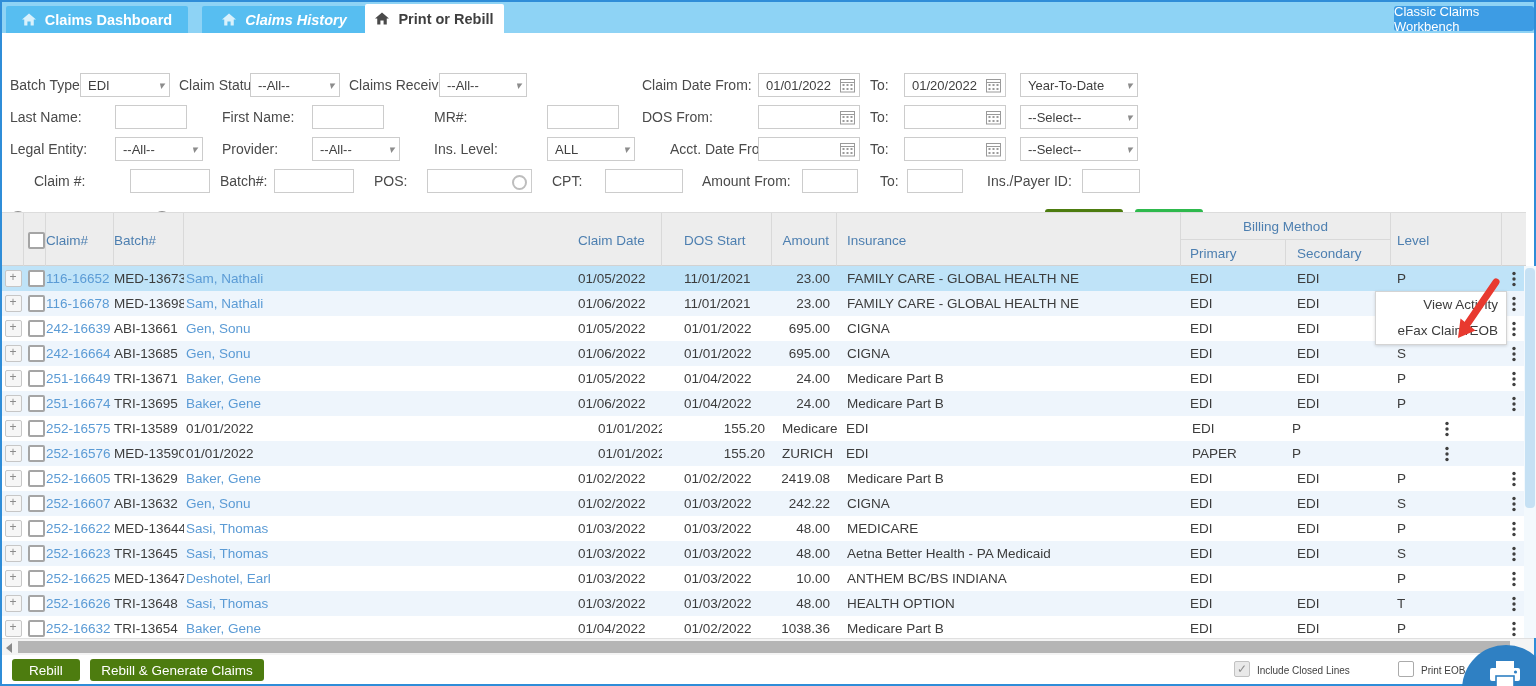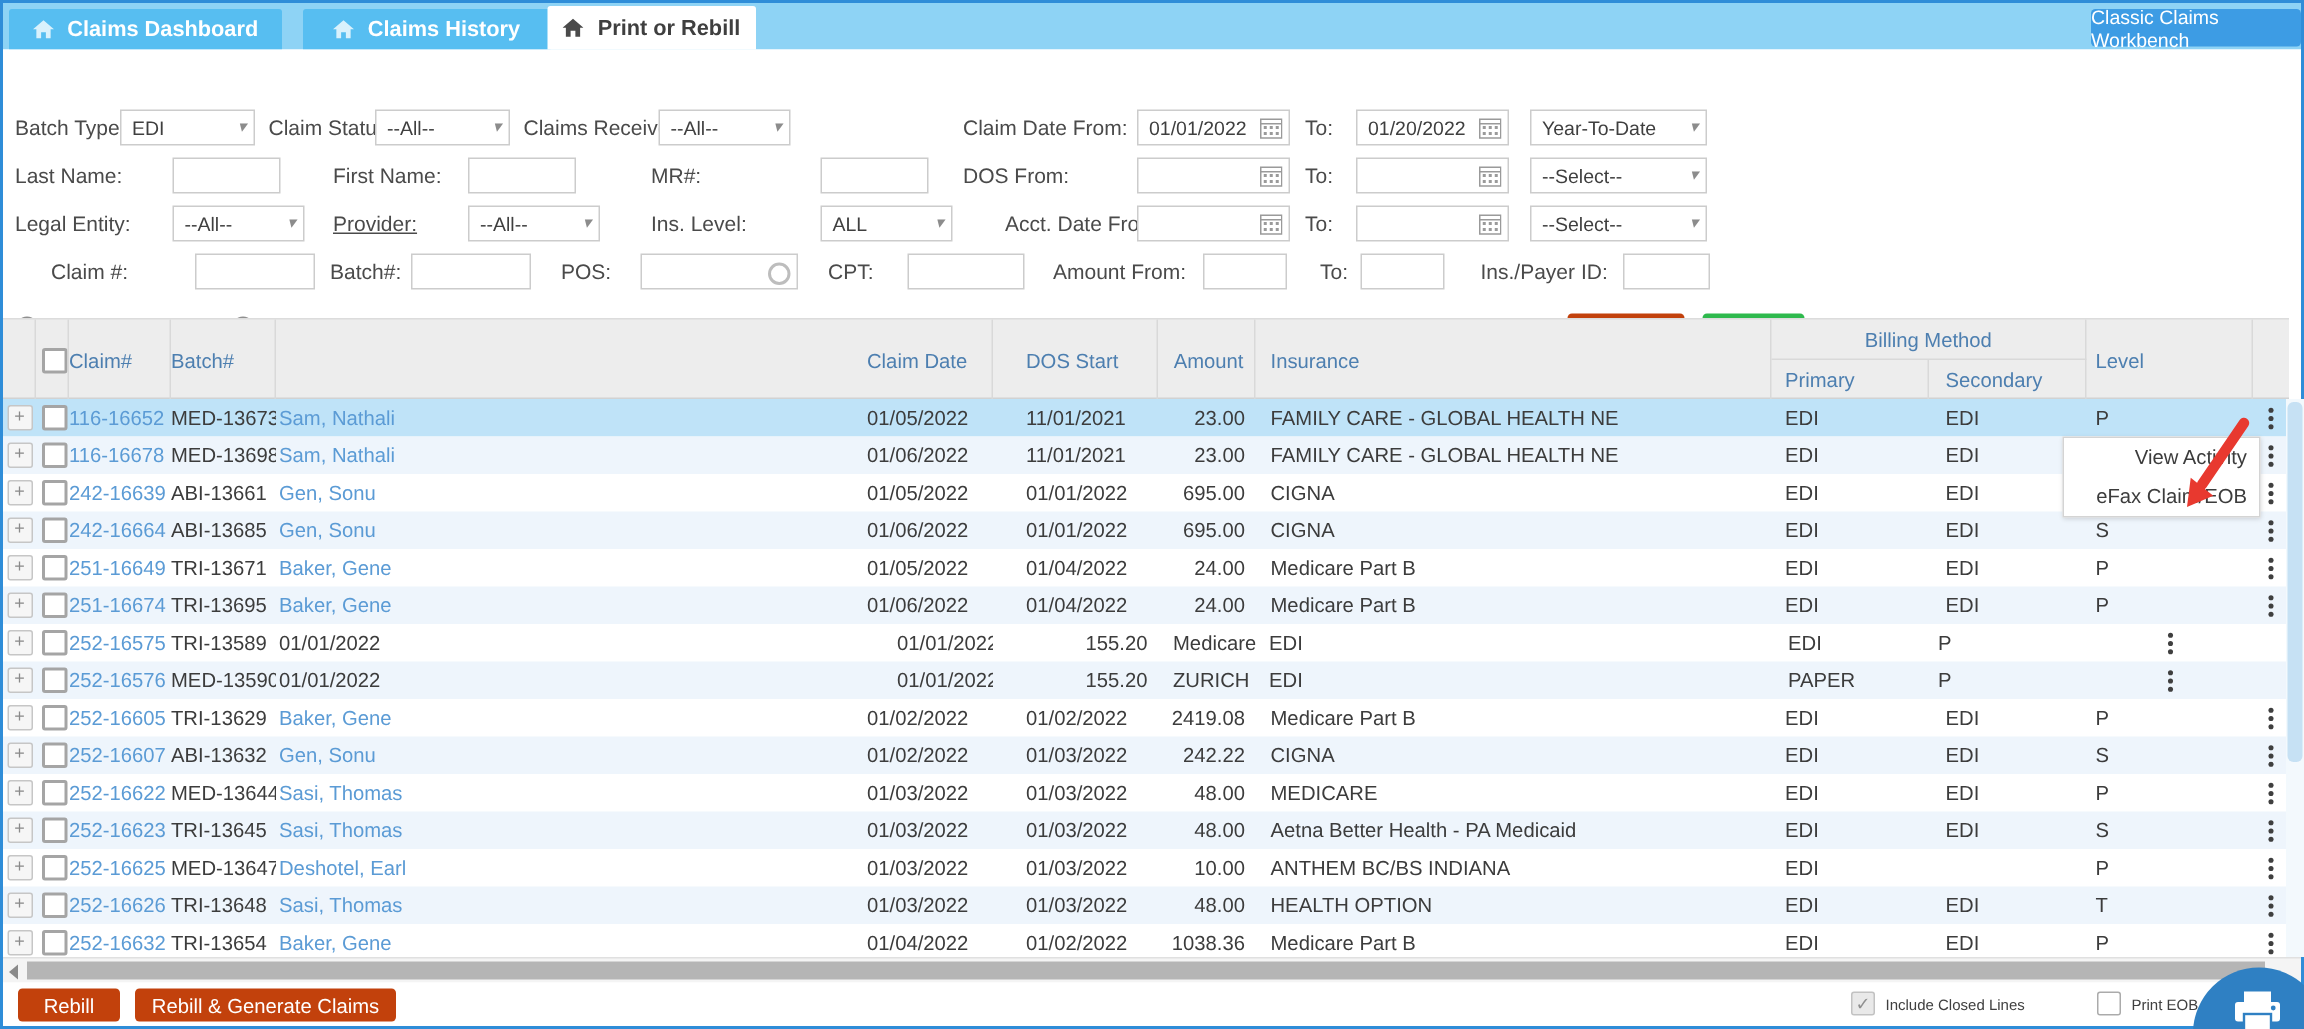--- a/index.html
+++ b/index.html
@@ -27,21 +27,21 @@
   .pos-circle{position:absolute;width:11px;height:11px;border:2px solid #bdbdbd;border-radius:50%;}
   .radio{position:absolute;width:16px;height:16px;border:2px solid #8f8f8f;border-radius:50%;
        box-sizing:border-box;background:#fff;cursor:pointer;}
   .radio.on::after{content:"";position:absolute;left:2px;top:2px;width:8px;height:8px;border-radius:50%;background:#5c5c5c;}
   .rlabel{position:absolute;font-size:13.5px;color:#3c3c3c;line-height:18px;}
   .cbx{position:absolute;width:16px;height:16px;border:1px solid #ababab;background:#fff;box-sizing:border-box;
        border-radius:2px;cursor:pointer;font-size:12px;line-height:14px;text-align:center;color:#8f8f8f;}
   .cbx.checked-gray{background:#e9e9e9;border-color:#c2c2c2;}
   .btn{position:absolute;height:24px;border-radius:3px;color:#fff;font-size:13.5px;display:flex;
        align-items:center;justify-content:center;gap:6px;cursor:pointer;}
-  .btn-blue{background:#c2410c;}
+  .btn-blue{background:#4d7c0f;}
   .btn-green{background:#2eb94d;}
   
   .grid{--cols:22px 22px 68px 70px 392px 86px 110px 65px 344px 105px 105px 111px 24px;}
   .thead{position:absolute;left:2px;top:212px;width:1524px;height:54px;background:#ededed;
        display:grid;grid-template-columns:var(--cols);grid-template-rows:27px 27px;
        border-top:1px solid #dcdcdc;border-bottom:1px solid #d2d2d2;box-sizing:border-box;
        font-size:13.5px;color:#4d7fb0;}
   .hc{border-right:1px solid #d9d9d9;display:flex;align-items:center;white-space:nowrap;overflow:hidden;}
   .hc.span2{grid-row:1/3;}
   .tbody{position:absolute;left:2px;top:266px;width:1524px;height:375px;overflow:hidden;background:#fff;}
@@ -89,21 +89,21 @@
 
 <div class="app">
 
   <div class="tabbar">
     <div class="tab" style="left:4px;width:182px;">
       <svg width="14" height="13" viewBox="0 0 15 13">
           <path d="M7.5 0 L15 6.5 H12.6 V13 H9.2 V8.7 H5.8 V13 H2.4 V6.5 H0 Z" fill="#d9f1fc"></path>
         </svg>
       <span>Claims Dashboard</span>
     </div>
-    <div class="tab" style="left:200px;width:165px;">
+    <div class="tab" style="left:200px;width:165px;font-style:italic;">
       <svg width="14" height="13" viewBox="0 0 15 13">
           <path d="M7.5 0 L15 6.5 H12.6 V13 H9.2 V8.7 H5.8 V13 H2.4 V6.5 H0 Z" fill="#d9f1fc"></path>
         </svg>
       <span>Claims History</span>
     </div>
     <div class="tab active" style="left:363px;width:139px;">
       <svg width="14" height="13" viewBox="0 0 15 13">
           <path d="M7.5 0 L15 6.5 H12.6 V13 H9.2 V8.7 H5.8 V13 H2.4 V6.5 H0 Z" fill="#4a4a4a"></path>
         </svg>
       <span>Print or Rebill</span>
@@ -206,21 +206,21 @@
     <div class="fsel" style="left:1018px;top:72px;width:118px;">
         <span>--Select--</span>
         <i class="caret">▾</i>
       </div>
 
     <span class="flabel" style="left:8px;top:104px;">Legal Entity:</span>
     <div class="fsel" style="left:113px;top:104px;width:88px;">
         <span>--All--</span>
         <i class="caret">▾</i>
       </div>
-    <span class="flabel" style="left:220px;top:104px;text-decoration:underline;">Provider:</span>
+    <span class="flabel" style="left:220px;top:104px;">Provider:</span>
     <div class="fsel" style="left:310px;top:104px;width:88px;">
         <span>--All--</span>
         <i class="caret">▾</i>
       </div>
     <span class="flabel" style="left:432px;top:104px;">Ins. Level:</span>
     <div class="fsel" style="left:545px;top:104px;width:88px;">
         <span>ALL</span>
         <i class="caret">▾</i>
       </div>
     <span class="flabel" style="left:640px;top:104px;margin-left:28px;">Acct. Date From:</span>

